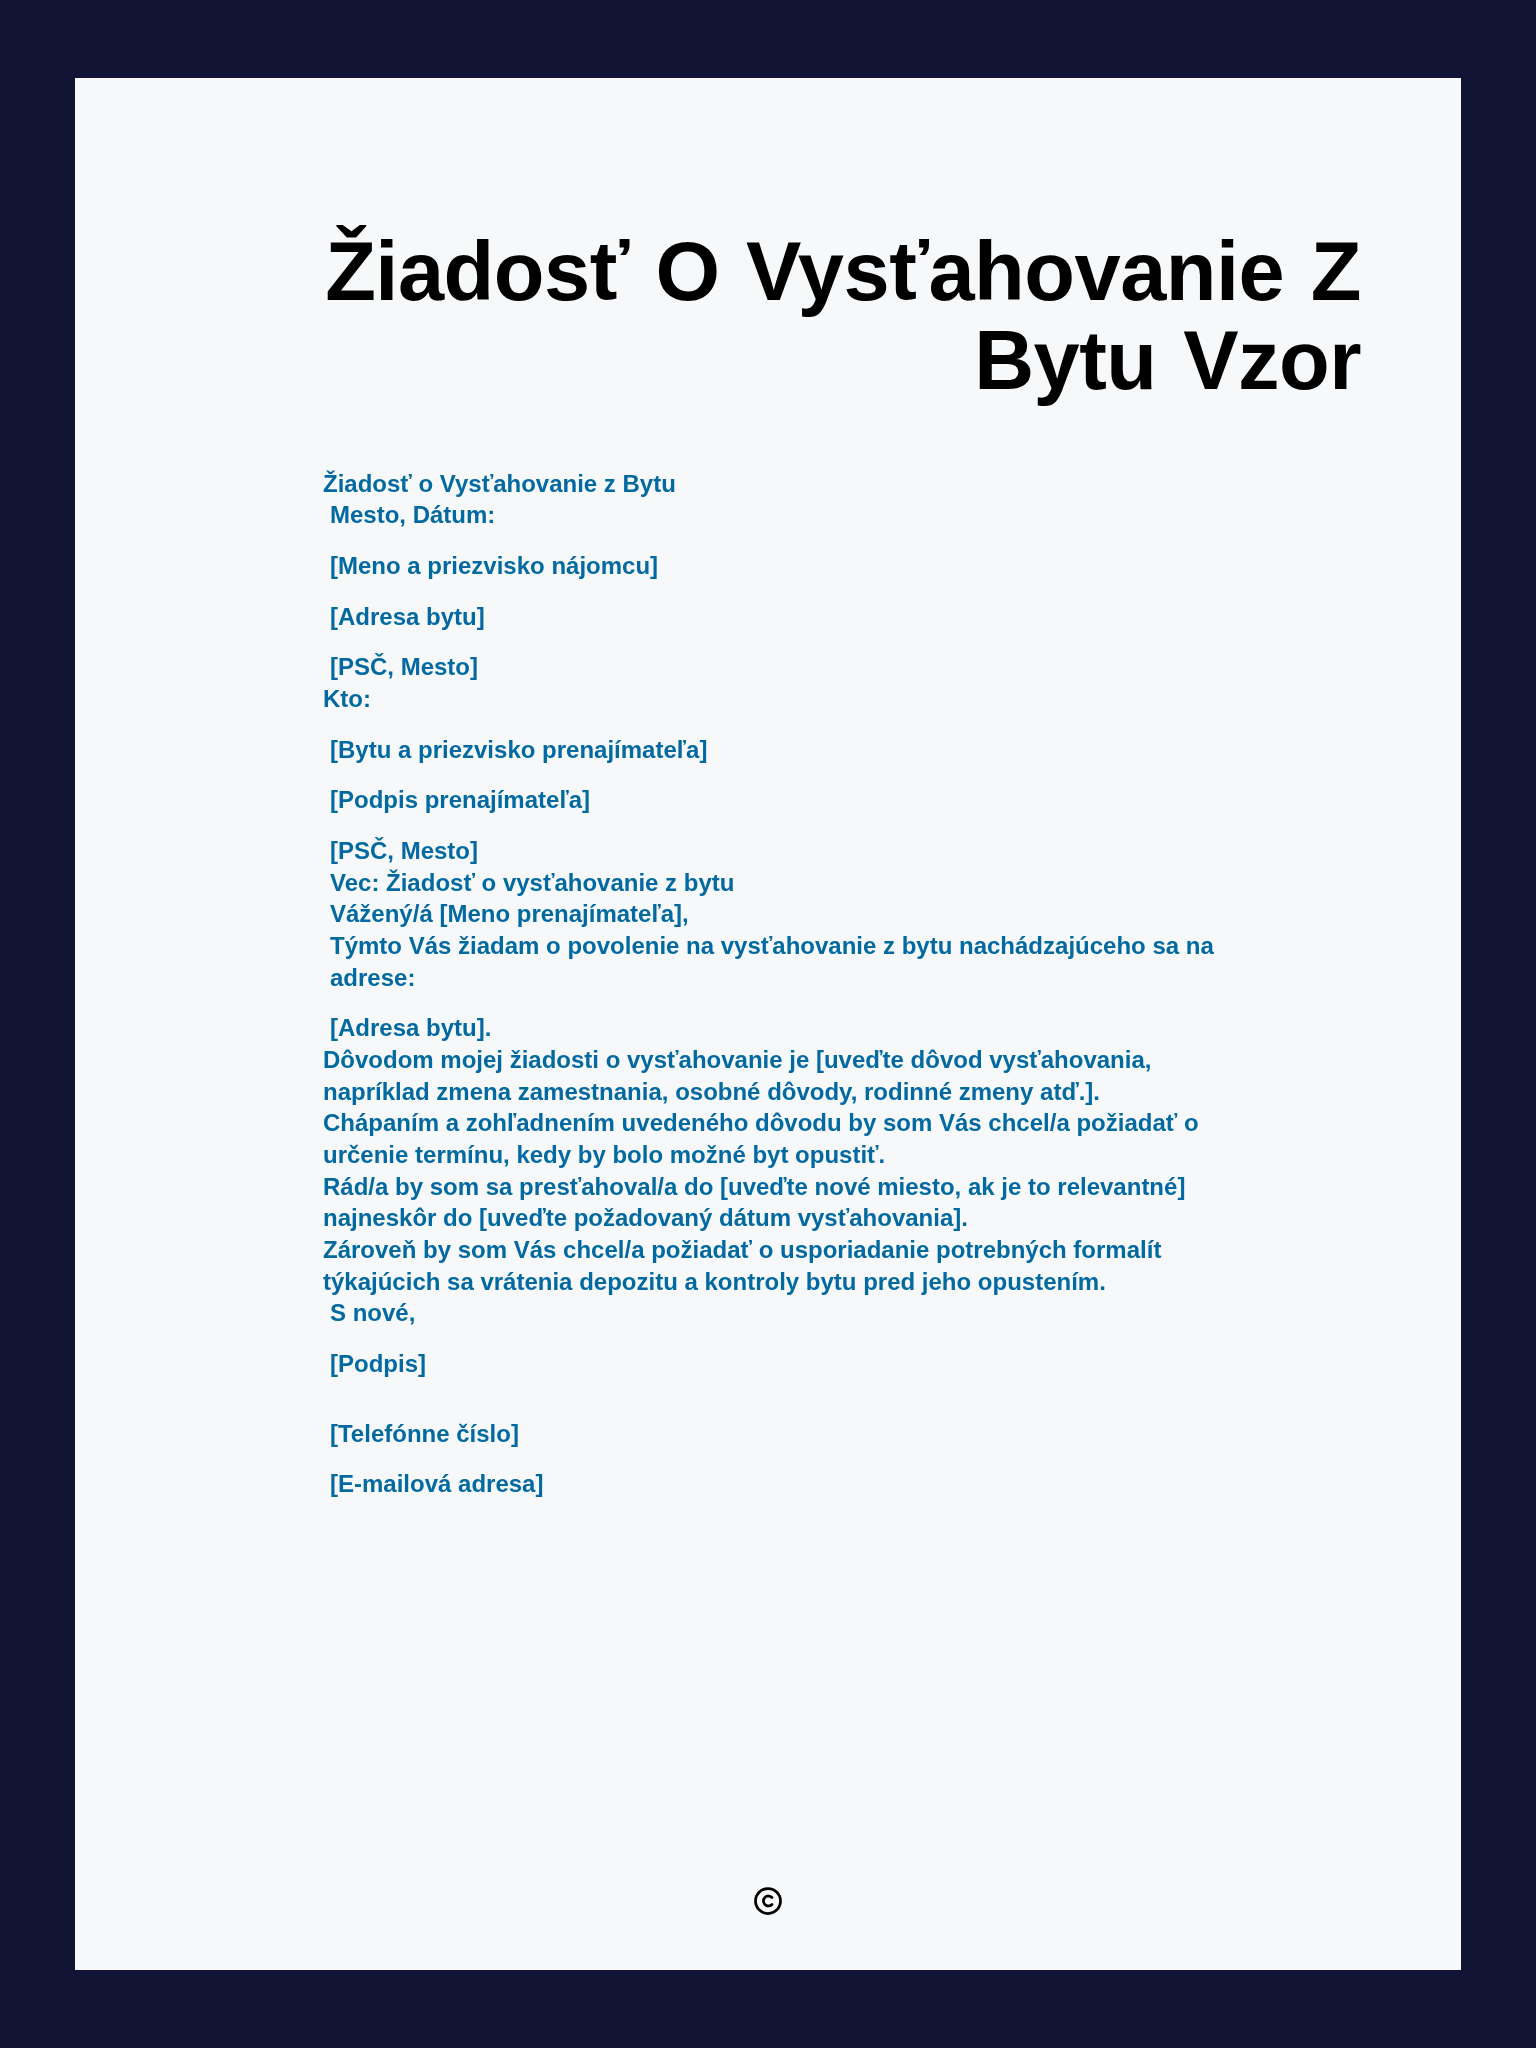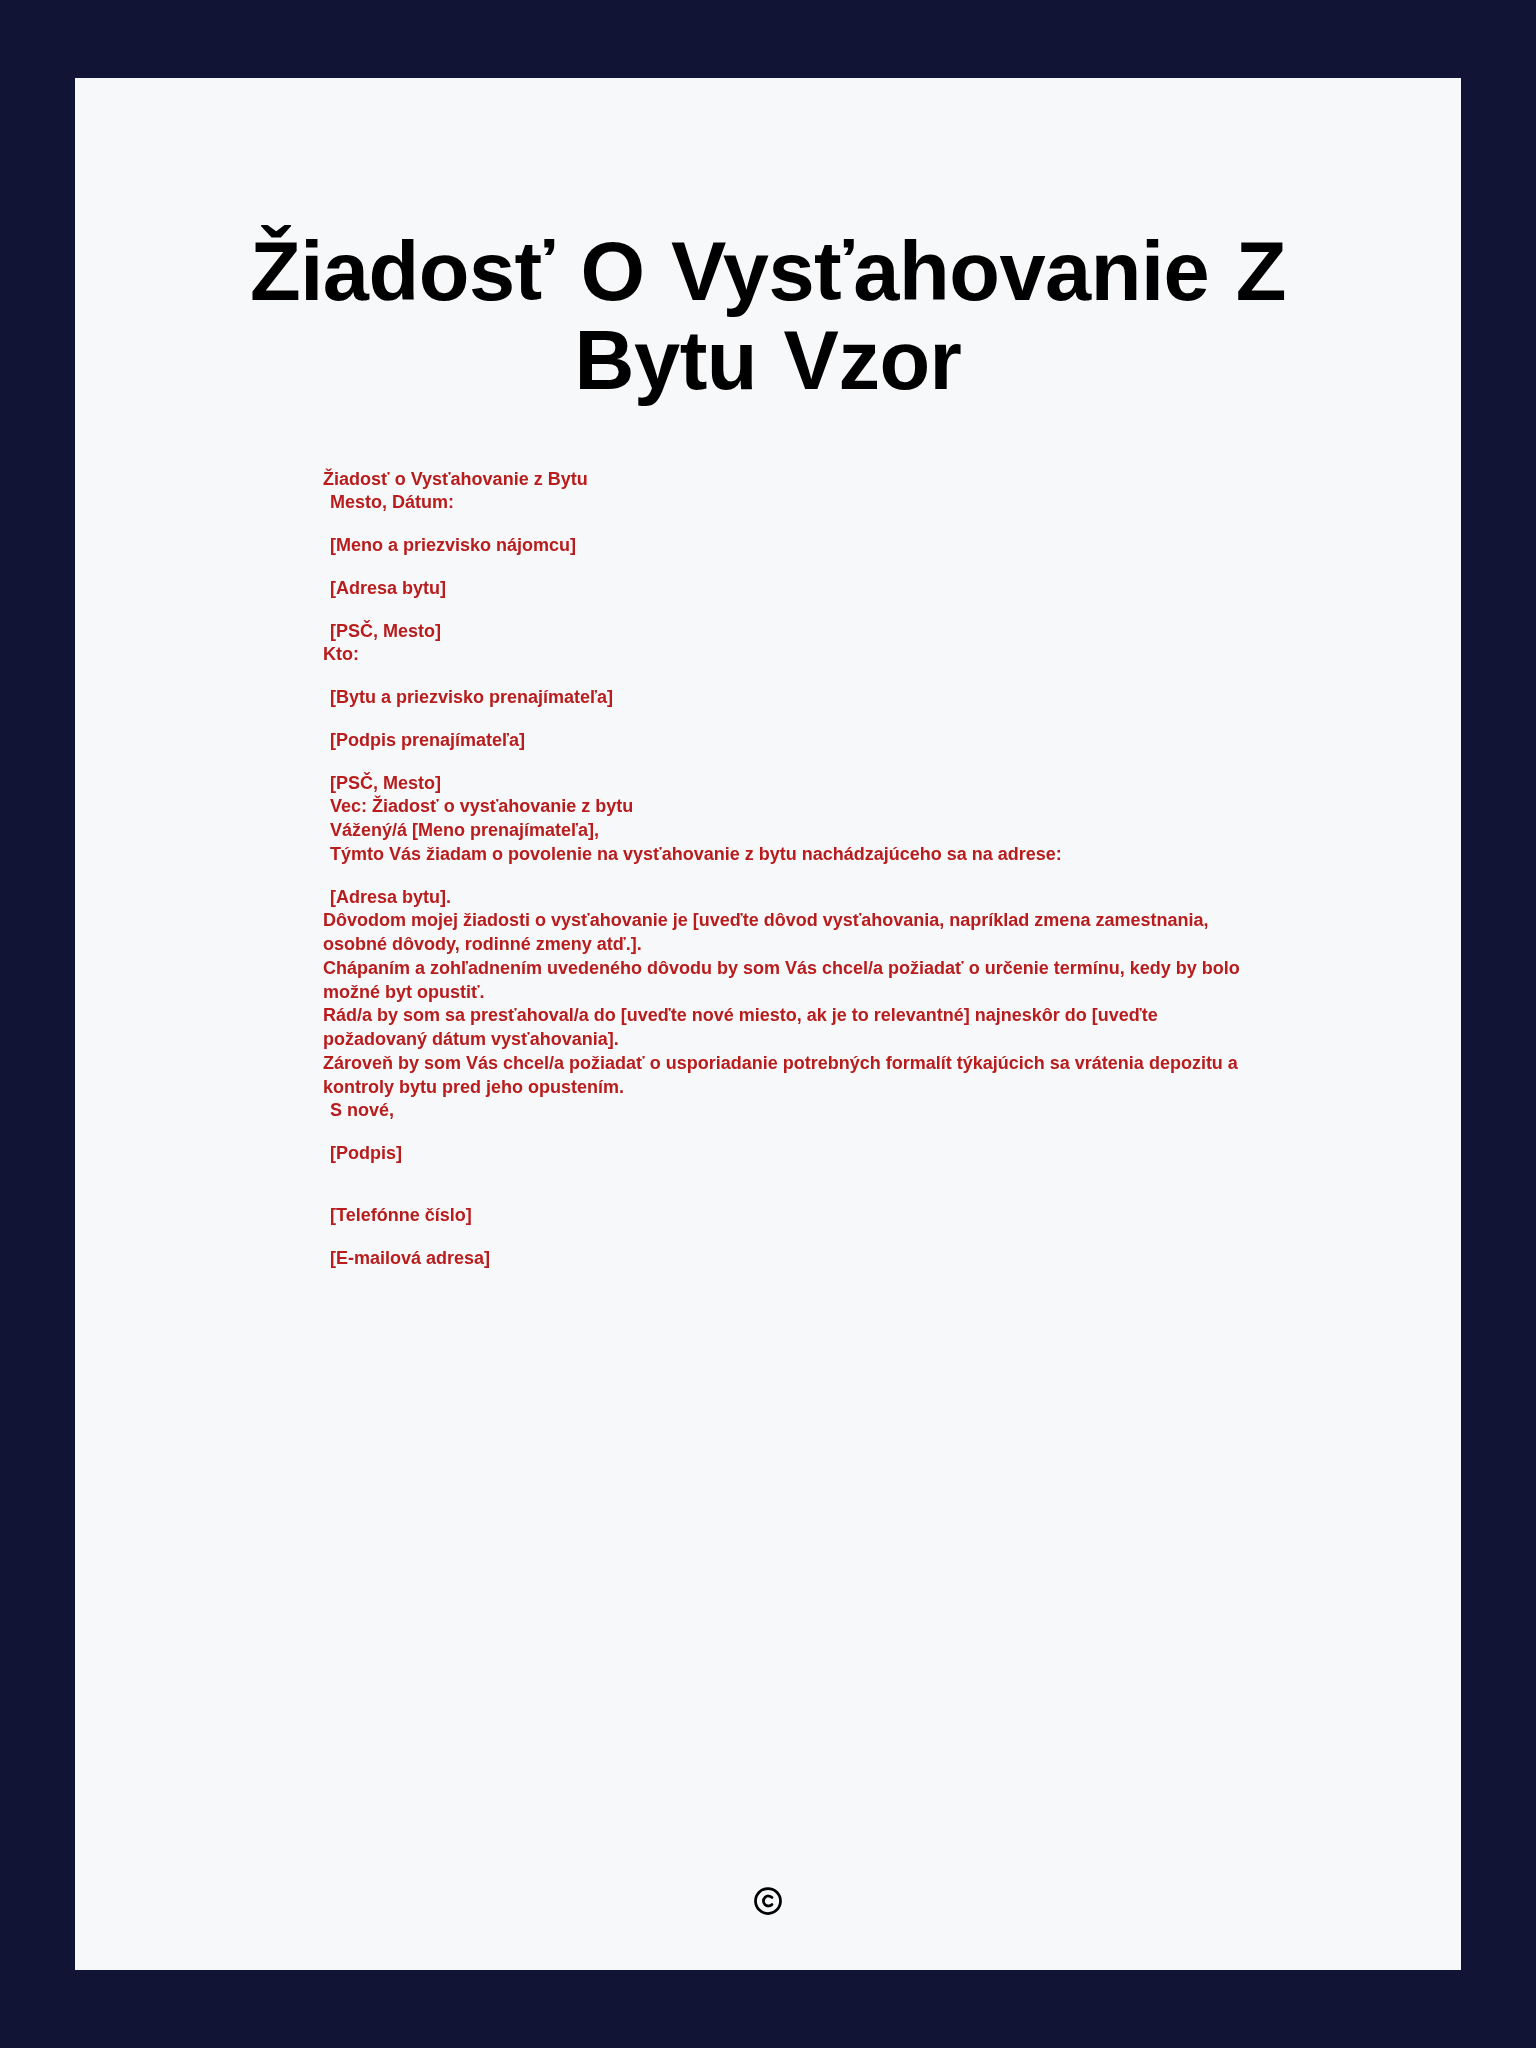--- a/index.html
+++ b/index.html
@@ -23,31 +23,31 @@
     box-sizing: border-box;
   }
   .doc-title {
     margin: 0;
     padding: 150px 100px 0 100px;
     font-size: 83px;
     line-height: 1.07;
     font-weight: bold;
     color: #000000;
     letter-spacing: -0.5px;
-    text-align: center;
+    text-align: right;
     word-spacing: 4px;
   }
   .body-wrap {
     padding: 62px 205px 0 248px;
   }
   .letter {
-    font-size: 18px;
+    font-size: 24px;
     line-height: 1.32;
     font-weight: bold;
-    color: #b91c1c;
+    color: #0369a1;
   }
   .letter p {
     margin: 0;
   }
   .gap {
     height: 19px;
   }
   .indent {
     padding-left: 7px;
   }

